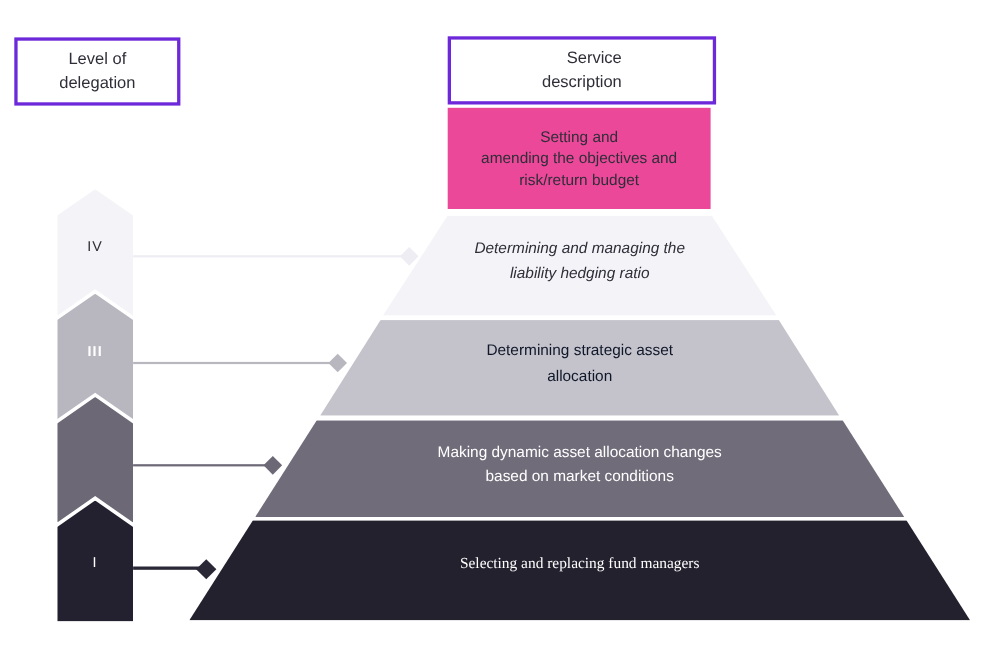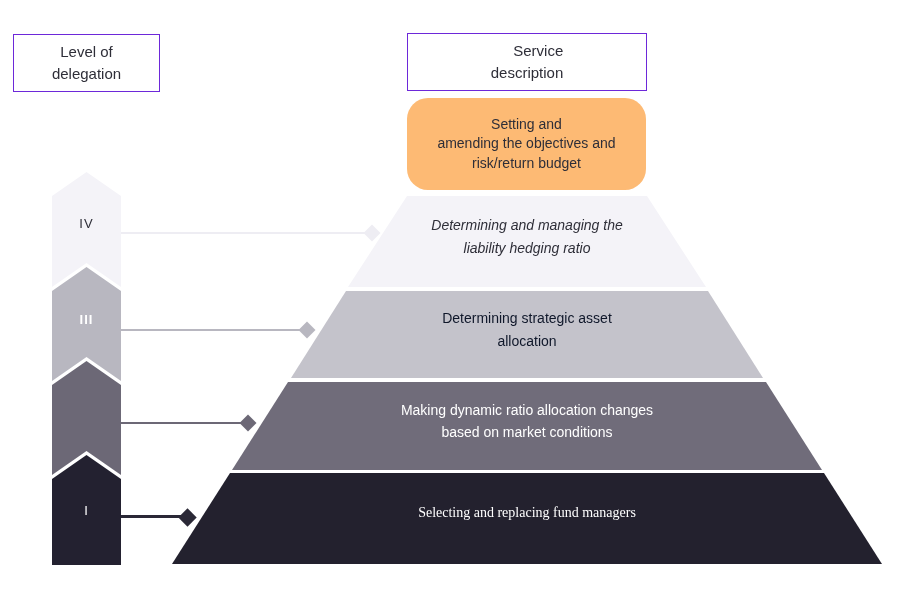--- a/index.html
+++ b/index.html
@@ -1,19 +1,19 @@
 <!DOCTYPE html>
 <html><head>
 <meta charset="utf-8">
 <style>
   html,body{margin:0;padding:0;background:#ffffff;}
   body{font-family:"Liberation Sans","DejaVu Sans",sans-serif;color:#2e2e38;}
   .canvas{position:relative;width:900px;height:600px;background:#ffffff;overflow:hidden;}
 
-  .hdr-box{position:absolute;border:1px solid #6d28d9;background:#ffffff;
+  .hdr-box{position:absolute;border:3px solid #6d28d9;background:#ffffff;
     display:flex;align-items:center;justify-content:center;text-align:center;
     font-size:15px;line-height:1.45;white-space:pre-line;}
   .hdr-left{left:13px;top:34px;width:145px;height:56px;}
   .hdr-right{left:407px;top:33px;width:238px;height:56px;text-align:right;}
 
   .top-block{position:absolute;left:407px;top:98px;width:239px;height:92px;
     display:flex;align-items:center;justify-content:center;text-align:center;
     font-size:14px;line-height:1.36;white-space:pre-line;}
 
   .layer{position:absolute;display:flex;align-items:center;justify-content:center;
@@ -57,29 +57,29 @@
 </head>
 <body>
 
 <div class="canvas">
 
   <div class="hdr-box hdr-left">Level of
 delegation</div>
   <div class="hdr-box hdr-right">Service
 description</div>
 
-  <div class="top-block" style="background: #fdba74; color: rgb(46, 46, 56); border-radius: 21px;">Setting and
+  <div class="top-block" style="background: #ec4899; color: rgb(46, 46, 56);">Setting and
 amending the objectives and
 risk/return budget</div>
 
   <div class="layer layer1" style="background: rgb(244, 243, 248); color: rgb(46, 46, 56); font-style: italic;">Determining and managing the
 liability hedging ratio</div>
   <div class="layer layer2" style="background: rgb(196, 195, 203); color: #0f172a;">Determining strategic asset
 allocation</div>
-  <div class="layer layer3" style="background: rgb(112, 108, 122); color: rgb(255, 255, 255);">Making dynamic ratio allocation changes
+  <div class="layer layer3" style="background: rgb(112, 108, 122); color: rgb(255, 255, 255);">Making dynamic asset allocation changes
 based on market conditions</div>
   <div class="layer layer4" style="background: rgb(35, 33, 46); color: rgb(255, 255, 255); font-family: Liberation Serif, serif;">Selecting and replacing fund managers</div>
 
   <div class="chev chev-band chev4" style="background: rgb(244, 243, 248);"></div>
   <div class="chev chev-band chev3" style="background: rgb(184, 183, 192);"></div>
   <div class="chev chev-band chev2" style="background: rgb(108, 104, 118);"></div>
   <div class="chev chev-last chev1" style="background: rgb(35, 33, 48);"></div>
 
   <div class="numeral num4" style="color: rgb(46, 46, 56);">IV</div>
   <div class="numeral num3" style="color: rgb(255, 255, 255); font-weight: bold;">III</div>

